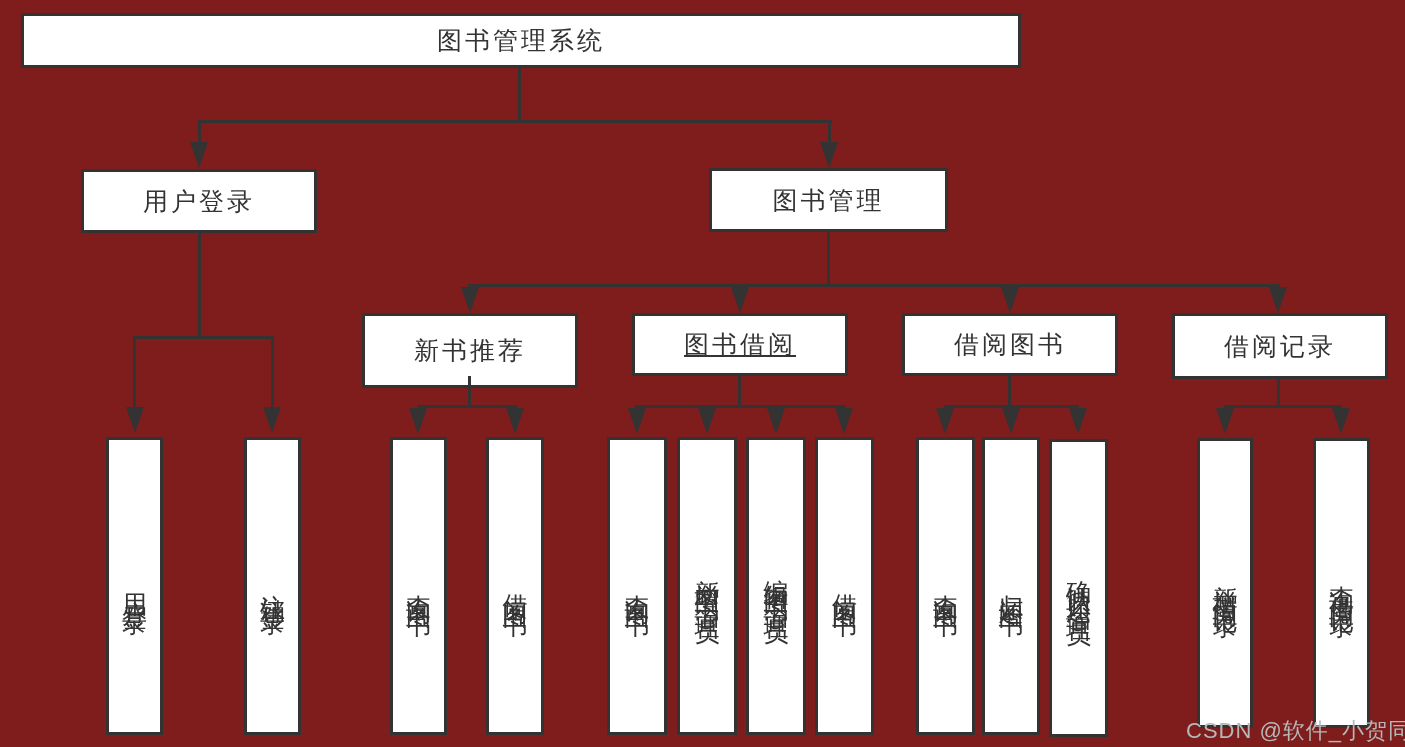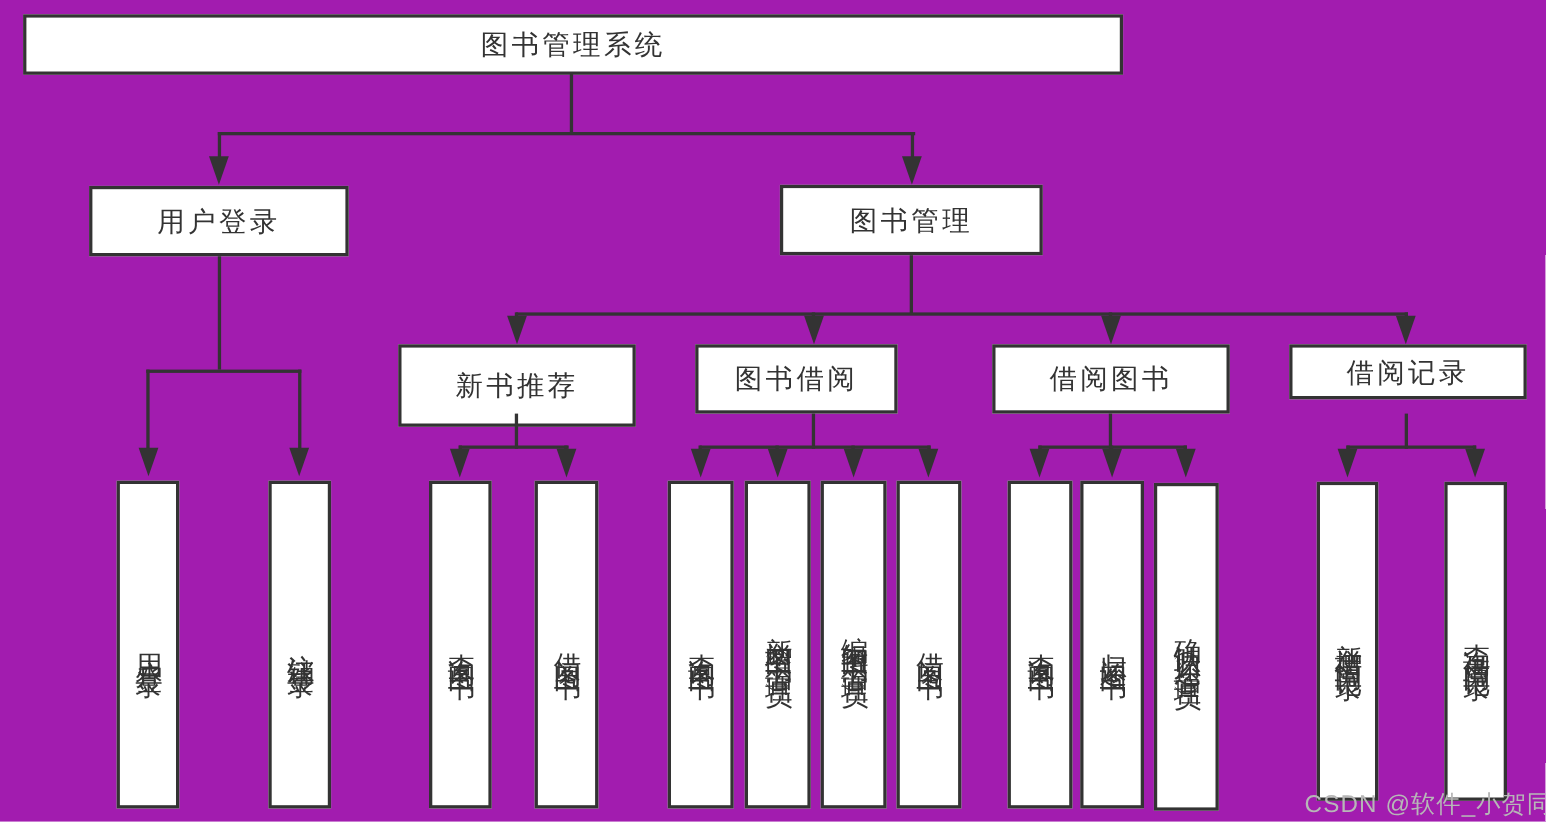--- a/index.html
+++ b/index.html
@@ -1,20 +1,20 @@
 <!DOCTYPE html>
 <html><head>
 <meta charset="utf-8">
 <style>
   html, body { margin: 0; padding: 0; background: #ffffff; }
   #stage {
     position: relative;
     width: 1405px;
     height: 747px;
-    background: #a21caf;
+    background: #7f1d1d;
     font-family: "Liberation Sans", "DejaVu Sans", sans-serif;
     color: #333333;
     overflow: hidden;
   }
   .box {
     position: absolute;
     box-sizing: border-box;
     background: #ffffff;
     border: 3px solid #333333;
     display: flex;
@@ -79,23 +79,23 @@
   <div class="vline" style="left:468px; top:284px; width:3px; height:8px;"></div>
   <div class="arrowhead" style="left:461px; top:287px;"></div>
   <div class="vline" style="left:738px; top:284px; width:3px; height:8px;"></div>
   <div class="arrowhead" style="left:731px; top:287px;"></div>
   <div class="vline" style="left:1008px; top:284px; width:3px; height:8px;"></div>
   <div class="arrowhead" style="left:1001px; top:287px;"></div>
   <div class="vline" style="left:1277px; top:284px; width:3px; height:8px;"></div>
   <div class="arrowhead" style="left:1269px; top:287px;"></div>
 
   <div class="box h" style="left:362px; top:313px; width:216px; height:75px;">新书推荐</div>
-  <div class="box h" style="left:632px; top:313px; width:184px; height:63px;">图书借阅</div>
+  <div class="box h" style="left:632px; top:313px; width:216px; height:63px;text-decoration:underline;">图书借阅</div>
   <div class="box h" style="left:902px; top:313px; width:216px; height:63px;">借阅图书</div>
-  <div class="box h" style="left:1172px; top:313px; width:216px; height:50px;">借阅记录</div>
+  <div class="box h" style="left:1172px; top:313px; width:216px; height:66px;">借阅记录</div>
 
   <div class="vline" style="left:468px; top:376px; width:3px; height:32px;"></div>
   <div class="hline" style="left:417px; top:405px; width:100px; height:3px;"></div>
   <div class="vline" style="left:417px; top:405px; width:3px; height:7px;"></div>
   <div class="arrowhead" style="left:409px; top:408px;"></div>
   <div class="vline" style="left:513px; top:405px; width:3px; height:7px;"></div>
   <div class="arrowhead" style="left:506px; top:408px;"></div>
 
   <div class="vline" style="left:738px; top:376px; width:3px; height:32px;"></div>
   <div class="hline" style="left:636px; top:405px; width:210px; height:3px;"></div>

